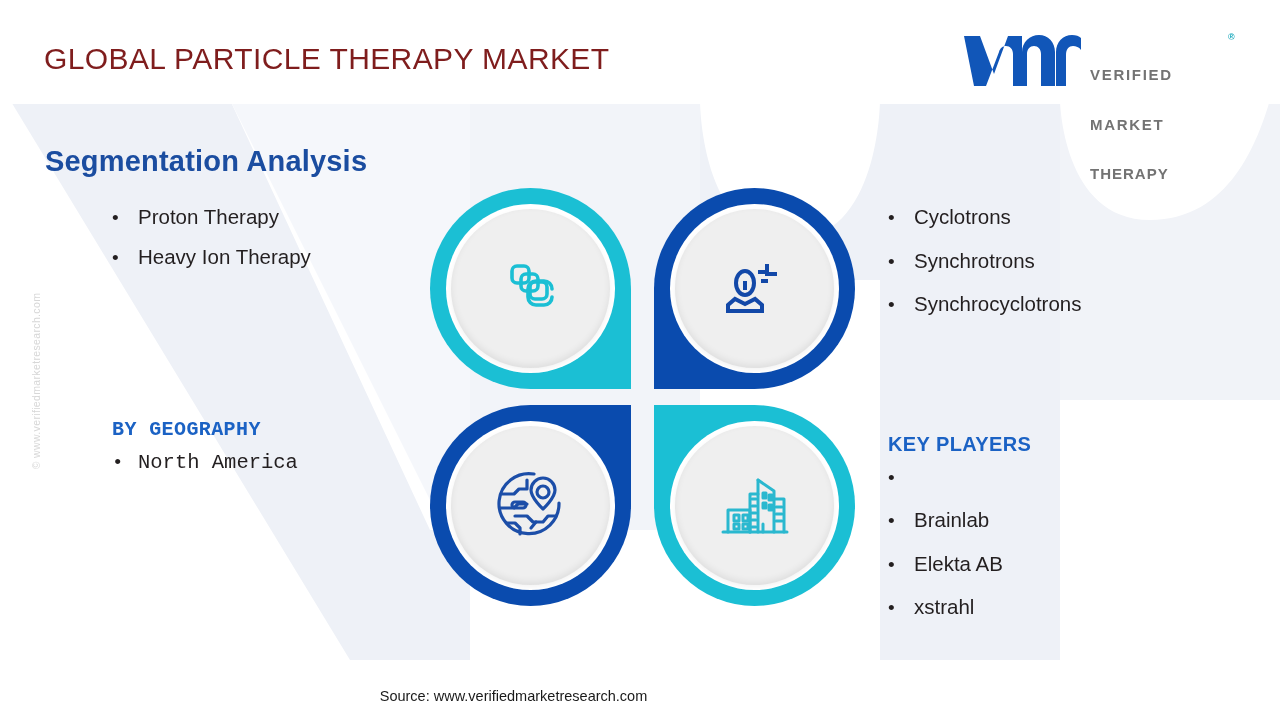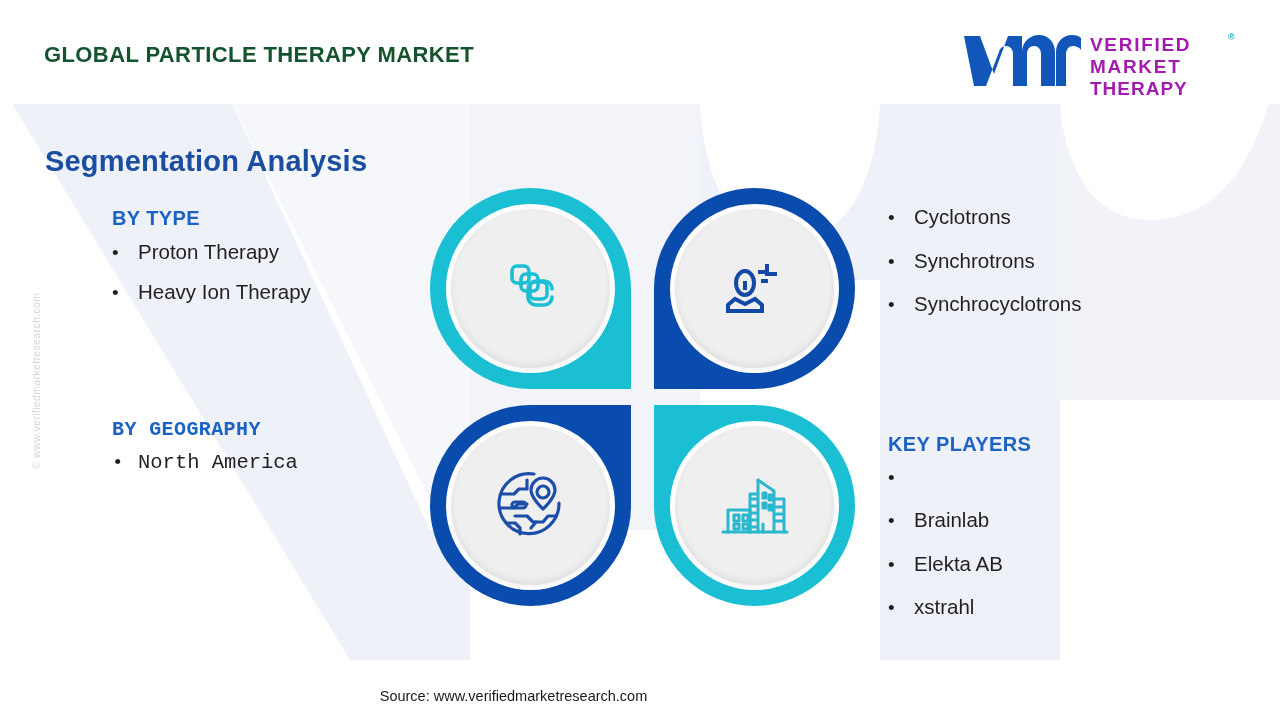--- a/index.html
+++ b/index.html
@@ -42,24 +42,24 @@
     width: 1280px;
     height: 104px;
     background: #ffffff;
     z-index: 6;
   }
 
   .header-title {
     position: absolute;
     left: 44px;
     top: 42px;
-    font-size: 22px;
-    font-weight: bold;
+    font-size: 30px;
+    font-weight: normal;
     letter-spacing: 0.4px;
-    color: #14532d;
+    color: #7f1d1d;
     white-space: nowrap;
   }
 
   .logo {
     position: absolute;
     right: 48px;
     top: 28px;
     width: 272px;
     height: 68px;
   }
@@ -69,25 +69,26 @@
   .logo-words {
     position: absolute;
     left: 130px;
     top: 6px;
     width: 142px;
     text-align: left;
     line-height: 1.17;
   }
   .logo-words .lw {
     display: block;
-    font-size: 19px;
+    font-size: 15px;
     font-weight: bold;
     letter-spacing: 1.7px;
-    color: #a21caf;
+    color: #737373;
     white-space: nowrap;
+    margin-top: 32px;
   }
   .logo-words .lw.l3 { letter-spacing: 1.0px; }
   .logo-reg {
     position: absolute;
     left: 268px;
     top: 4px;
     font-size: 9px;
     color: #1aa9bc;
     font-weight: bold;
   }
@@ -261,21 +262,20 @@
       </div>
       <span class="logo-reg">®</span>
     </div>
   </div>
 
   <div class="subtitle">Segmentation Analysis</div>
 
   <div class="side-watermark">© www.verifiedmarketresearch.com</div>
 
   <div class="block" id="block-type">
-    <div class="block-title">BY TYPE</div>
     <ul class="bullet-list">
       <li class="bullet-item">
         <span class="bullet-dot">•</span>
         <span>Proton Therapy</span>
       </li>
       <li class="bullet-item">
         <span class="bullet-dot">•</span>
         <span>Heavy Ion Therapy</span>
       </li>
     </ul>

